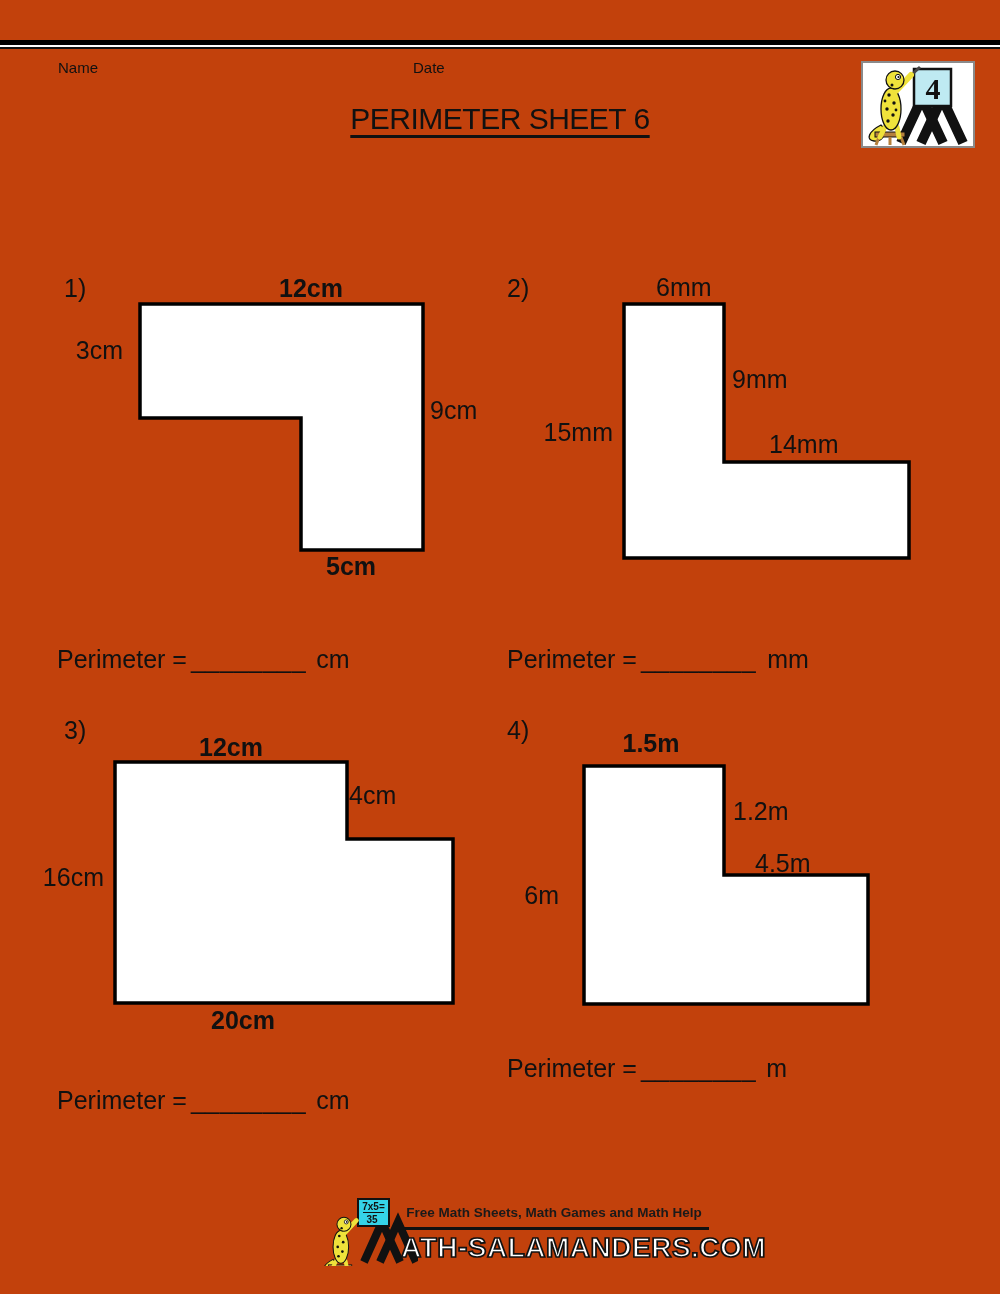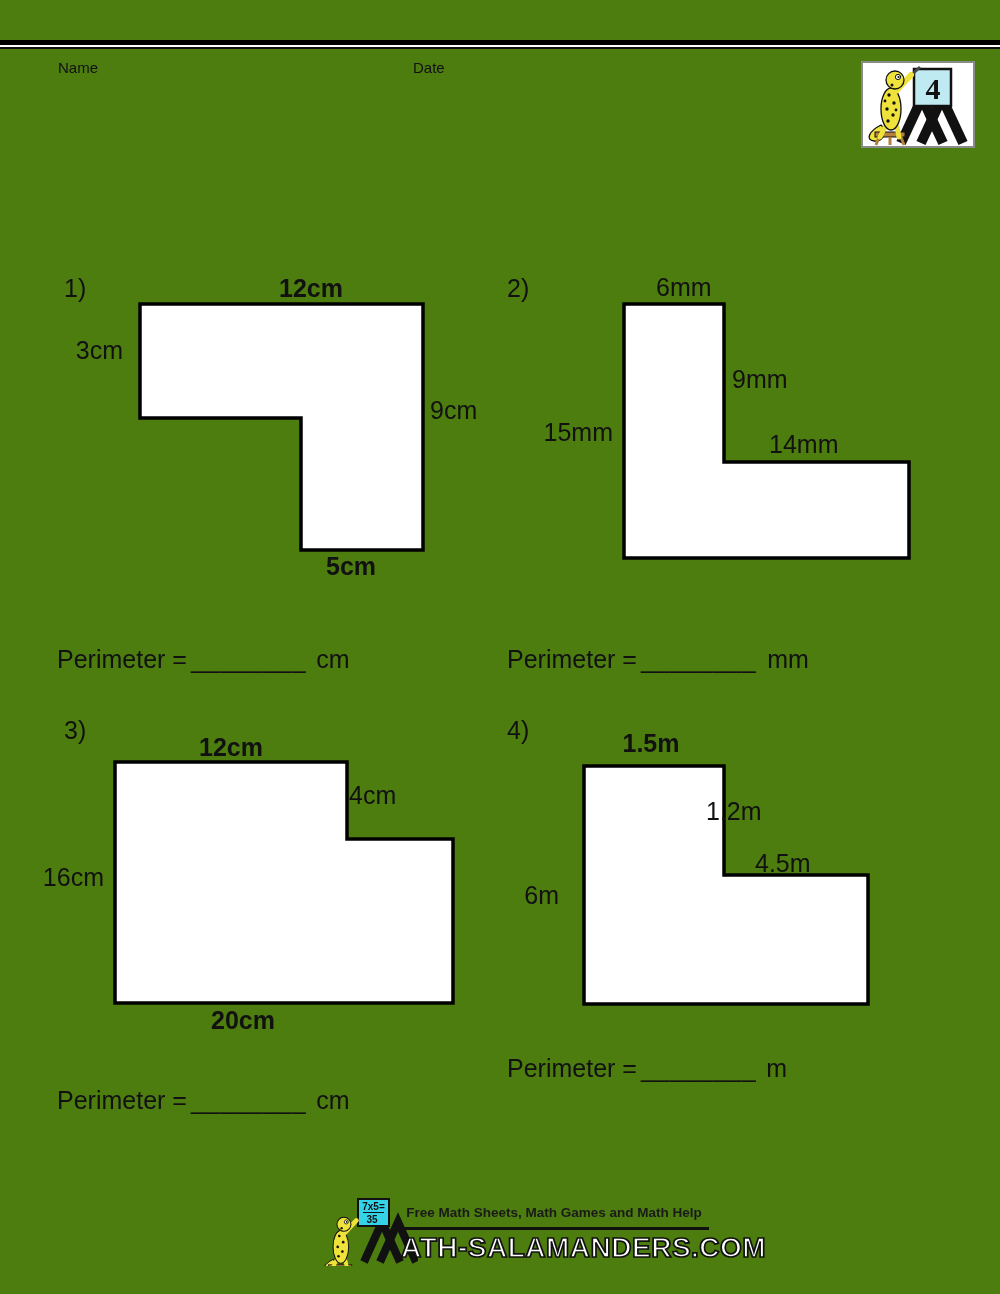--- a/index.html
+++ b/index.html
@@ -1,16 +1,16 @@
 <!DOCTYPE html>
 <html><head>
 <meta charset="utf-8">
 <style>
   html,body{margin:0;padding:0;background:#fff;}
-  .page{position:relative;width:1000px;height:1294px;background:#4d7c0f;
+  .page{position:relative;width:1000px;height:1294px;background:#c2410c;
         font-family:"Liberation Sans",sans-serif;color:#111;overflow:hidden;}
   .topbar{position:absolute;left:0;top:40px;width:1000px;height:9px;
           background:linear-gradient(to bottom,#000 0 5px,#fff 5px 7px,#111 7px 9px);}
   .meta{position:absolute;top:59px;font-size:15px;color:#111;}
   .name{left:58px;} .date{left:413px;}
   .logo-box{position:absolute;left:861px;top:61px;width:114px;height:87px;
             border:2px solid #8a8a8a;box-sizing:border-box;background:#fff;}
   .title{position:absolute;left:0;right:0;top:102px;text-align:center;
          font-size:30px;letter-spacing:-0.5px;color:#111;
          text-decoration:underline;text-decoration-thickness:2.5px;text-underline-offset:6px;}
@@ -65,20 +65,21 @@
             <circle cx="30" cy="52" r="1.7"></circle>
           <circle cx="25" cy="58" r="1.7"></circle>
             <circle cx="29" cy="22" r="1.5"></circle>
           <circle cx="22" cy="38" r="1.4"></circle>
             <circle cx="33" cy="47" r="1.4"></circle>
         </g>
       </g>
     </svg>
   </div>
 
+  <div class="title">PERIMETER SHEET 6</div>
 
 
   <svg class="shapes">
     <polygon points="140,304 423,304 423,550 301,550 301,418 140,418" fill="#fff" stroke="#000" stroke-width="3.5"></polygon>
     <polygon points="624,304 724,304 724,462 909,462 909,558 624,558" fill="#fff" stroke="#000" stroke-width="3.5"></polygon>
     <polygon points="115,762 347,762 347,839 453,839 453,1003 115,1003" fill="#fff" stroke="#000" stroke-width="3.5"></polygon>
     <polygon points="584,766 724,766 724,875 868,875 868,1004 584,1004" fill="#fff" stroke="#000" stroke-width="3.5"></polygon>
   </svg>
 
   <span class="lbl" style="left:64px;top:274px;">1)</span>
@@ -94,21 +95,21 @@
   <span class="lbl" style="left:769px;top:430px;">14mm</span>
 
   <span class="lbl" style="left:64px;top:716px;">3)</span>
   <span class="lbl ctr" style="left:231px;top:733px;">12cm</span>
   <span class="lbl" style="left:349px;top:781px;">4cm</span>
   <span class="lbl rgt" style="left:104px;top:863px;">16cm</span>
   <span class="lbl ctr" style="left:243px;top:1006px;">20cm</span>
 
   <span class="lbl" style="left:507px;top:716px;">4)</span>
   <span class="lbl ctr" style="left:651px;top:729px;">1.5m</span>
-  <span class="lbl" style="left:706px;top:797px;text-align:right;">1.2m</span>
+  <span class="lbl" style="left:733px;top:797px;text-align:right;">1.2m</span>
   <span class="lbl" style="left:755px;top:849px;">4.5m</span>
   <span class="lbl rgt" style="left:559px;top:881px;">6m</span>
 
   <div class="answer" style="left:57px;top:645px;">
     <span>Perimeter =</span><span class="blank">________</span><span class="unit">cm</span>
   </div>
   <div class="answer" style="left:507px;top:645px;">
     <span>Perimeter =</span><span class="blank">________</span><span class="unit tight">mm</span>
   </div>
   <div class="answer" style="left:57px;top:1086px;">

